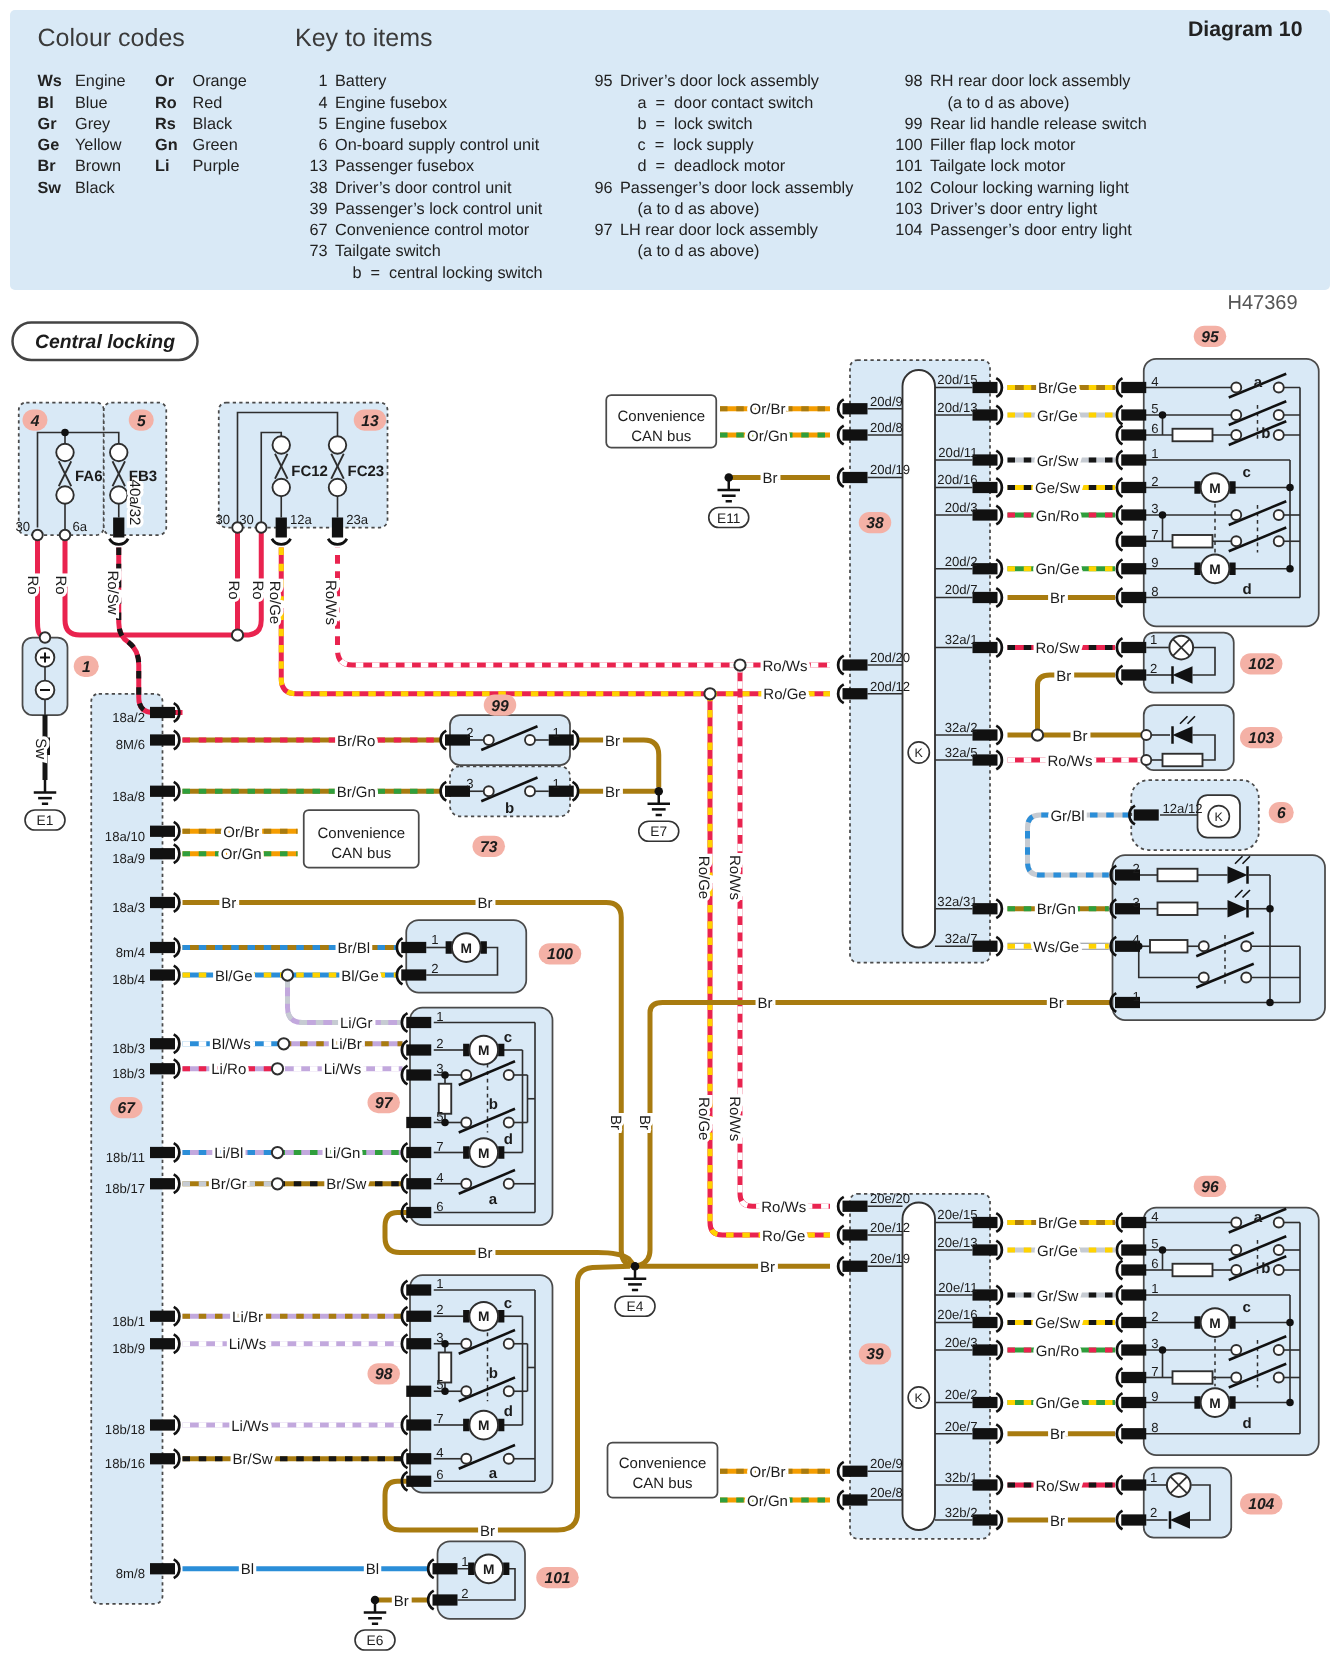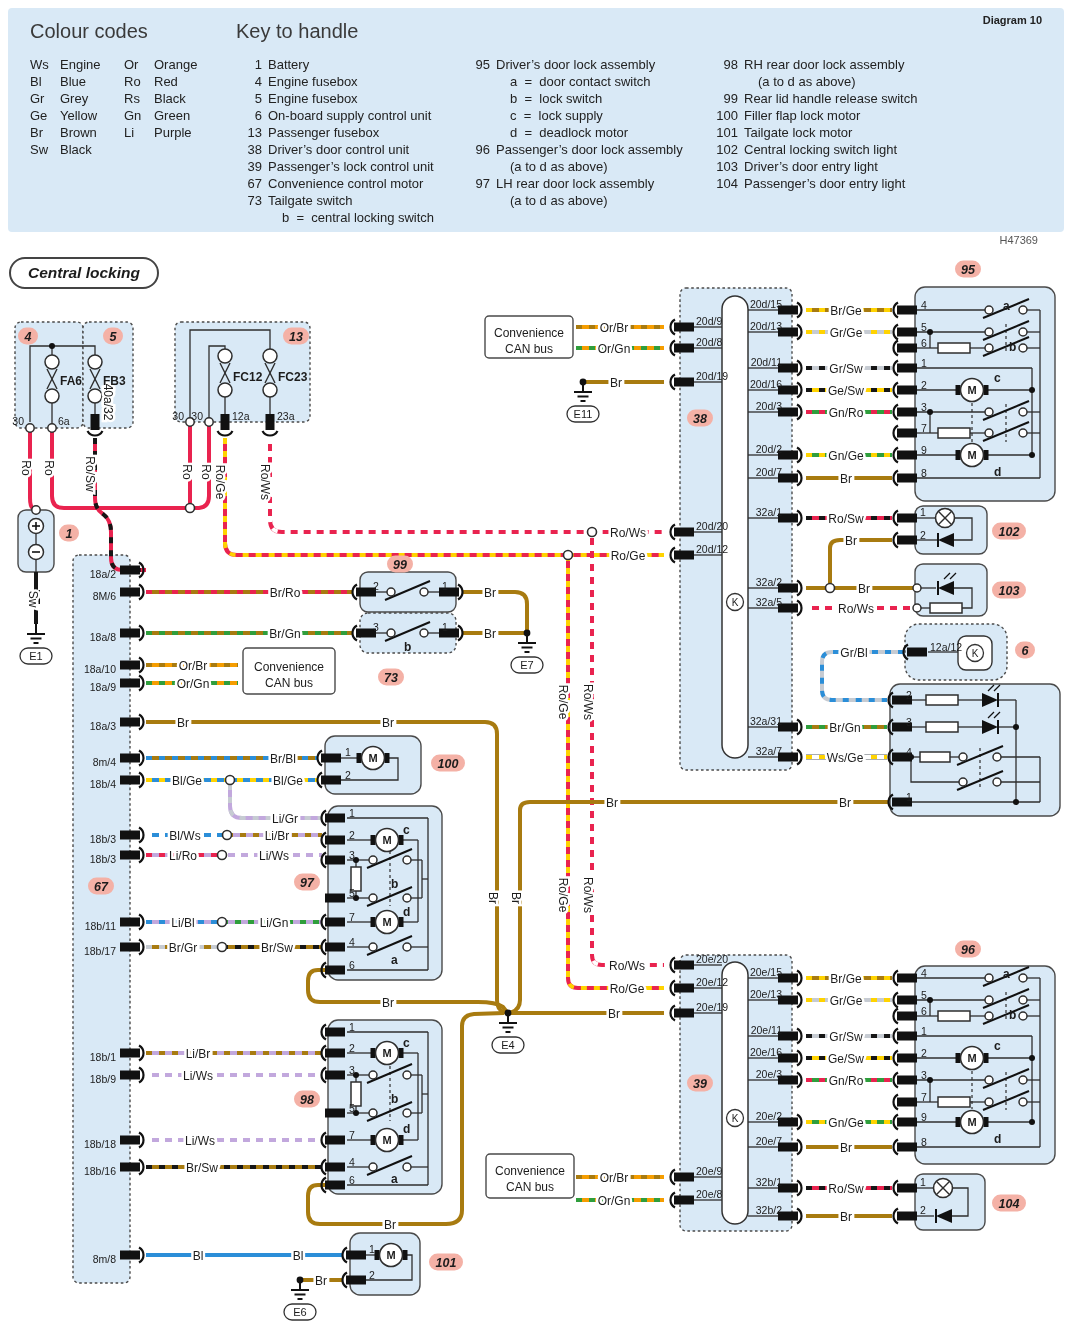--- a/index.html
+++ b/index.html
@@ -1,43 +1,43 @@
 <!DOCTYPE html>
 <html><head>
 <meta charset="utf-8">
 <style>
   html,body{margin:0;padding:0;background:#fff}
   body{width:1072px;height:1331px;position:relative;font-family:"Liberation Sans",sans-serif;color:#222}
   .hdr{position:absolute;left:8px;top:8px;width:1056px;height:224px;background:#d9e9f6;border-radius:4px}
   .hdr-title{position:absolute;font-size:20px;color:#3a3a3a;font-weight:500}
   .list{position:absolute;font-size:13px;line-height:17px;color:#222}
-  .crow span.cc{display:inline-block;font-weight:normal;width:30px}
+  .crow span.cc{display:inline-block;font-weight:bold;width:30px}
   .crow span.cn{display:inline-block;width:64px}
   .krow{display:flex}
   .krow .num{display:inline-block;width:26px;text-align:right;margin-right:6px;flex:none}
   .krow .sub{padding-left:14px;white-space:pre}
-  .diagnum{position:absolute;right:30px;top:14px;font-weight:bold;font-size:11px;color:#222}
-  .ref{position:absolute;right:34px;top:234px;font-size:11px;color:#555}
+  .diagnum{position:absolute;right:30px;top:14px;font-weight:bold;font-size:17px;color:#222}
+  .ref{position:absolute;right:34px;top:234px;font-size:16px;color:#555}
   #diagram{position:absolute;left:0;top:250px;width:1072px;height:1081px}
   svg text{fill:#1c1c1c}
 </style>
 </head>
 <body>
 
 <div class="hdr">
   <div class="hdr-title" style="left:22px;top:12px">Colour codes</div>
   <div class="list" id="colour-list" style="left:22px;top:48px">
       <div class="crow"><span class="cc">Ws</span><span class="cn">Engine</span><span class="cc">Or</span><span class="cn">Orange</span></div>
       <div class="crow"><span class="cc">Bl</span><span class="cn">Blue</span><span class="cc">Ro</span><span class="cn">Red</span></div>
       <div class="crow"><span class="cc">Gr</span><span class="cn">Grey</span><span class="cc">Rs</span><span class="cn">Black</span></div>
       <div class="crow"><span class="cc">Ge</span><span class="cn">Yellow</span><span class="cc">Gn</span><span class="cn">Green</span></div>
       <div class="crow"><span class="cc">Br</span><span class="cn">Brown</span><span class="cc">Li</span><span class="cn">Purple</span></div>
       <div class="crow"><span class="cc">Sw</span><span class="cn">Black</span><span class="cc"></span><span class="cn"></span></div>
     </div>
-  <div class="hdr-title" style="left:228px;top:12px">Key to handle</div>
+  <div class="hdr-title" style="left:228px;top:12px">Key to items</div>
   <div class="list" id="key-col-0" style="left:228px;top:48px">
       <div class="krow">
         <span class="num">1</span>
         <span>Battery</span>
       </div>
       <div class="krow">
         <span class="num">4</span>
         <span>Engine fusebox</span>
       </div>
       <div class="krow">
@@ -127,21 +127,21 @@
       <div class="krow">
         <span class="num">100</span>
         <span>Filler flap lock motor</span>
       </div>
       <div class="krow">
         <span class="num">101</span>
         <span>Tailgate lock motor</span>
       </div>
       <div class="krow">
         <span class="num">102</span>
-        <span>Central locking switch light</span>
+        <span>Colour locking warning light</span>
       </div>
       <div class="krow">
         <span class="num">103</span>
         <span>Driver’s door entry light</span>
       </div>
       <div class="krow">
         <span class="num">104</span>
         <span>Passenger’s door entry light</span>
       </div>
     </div>

